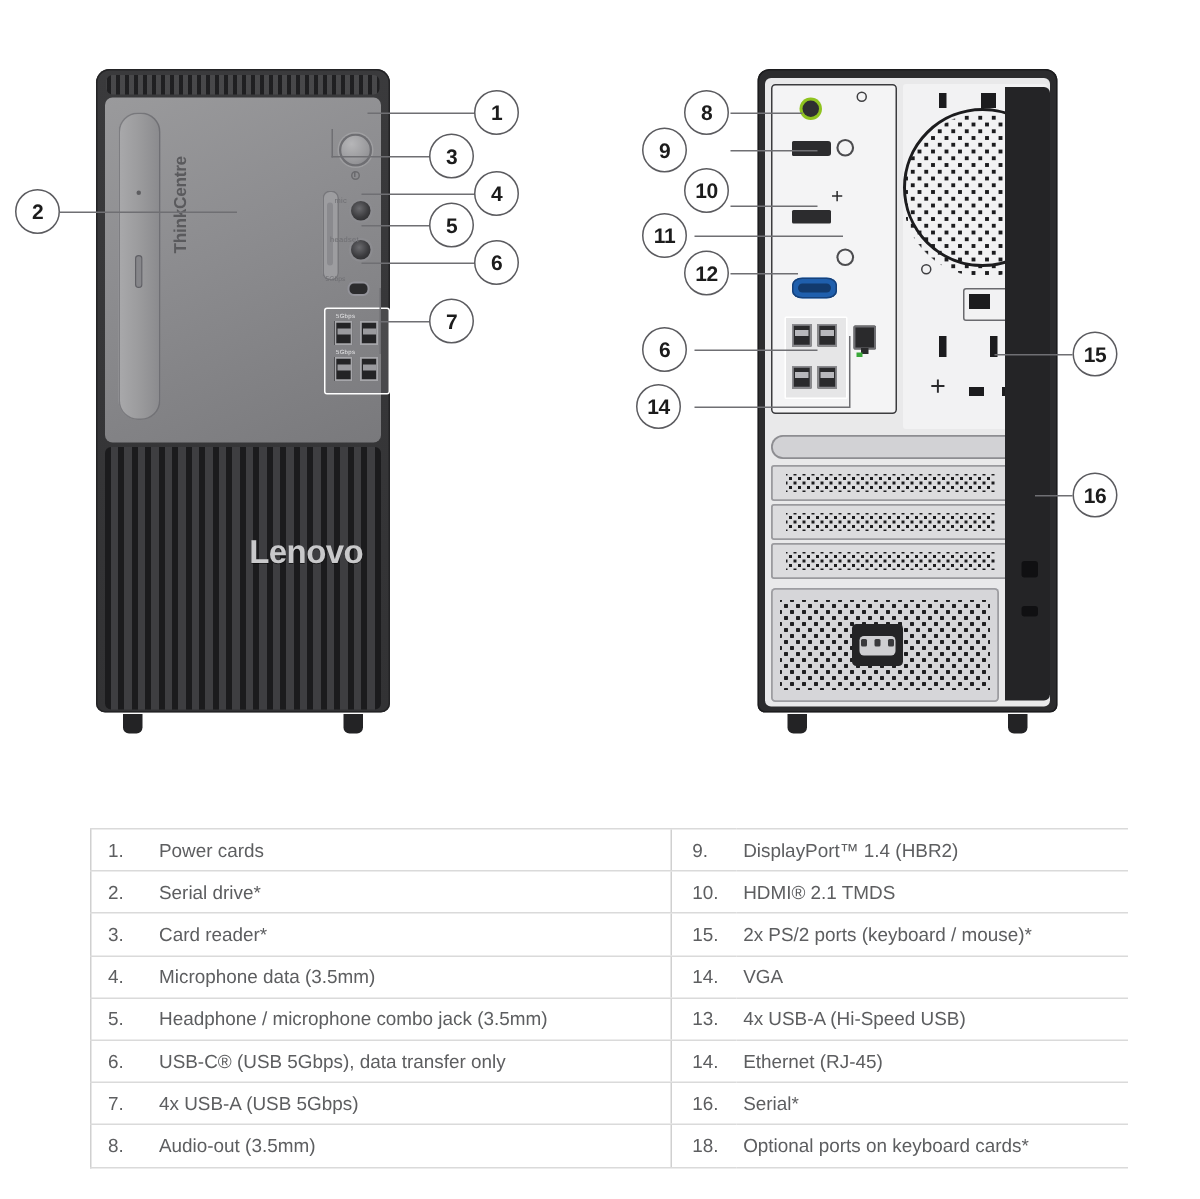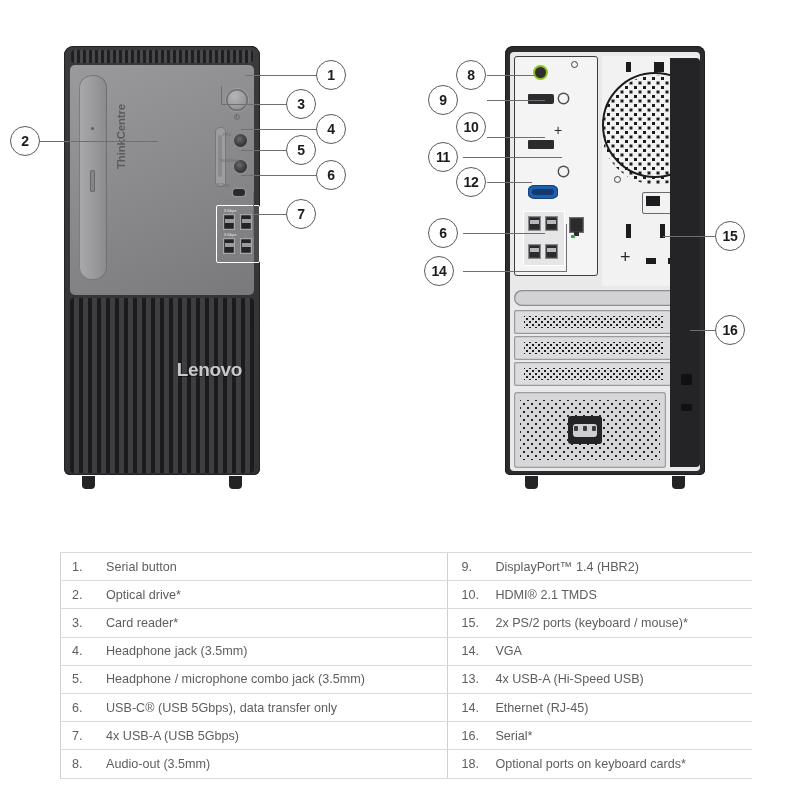--- a/index.html
+++ b/index.html
@@ -272,21 +272,21 @@
     left: 6px; top: 252px; right: 6px; bottom: 2px;
     border-radius: 4px;
     background:
       repeating-linear-gradient(90deg,
         #1b1b1d 0px, #1b1b1d 4px,
         #3e3e41 4px, #3e3e41 9px);
   }
   .lenovo-mark {
     position: absolute;
     right: 12px; bottom: 92px;
-    font-size: 19px;
+    font-size: 22px;
     font-weight: 600;
     letter-spacing: -.4px;
     color: #c9c9cb;
     text-shadow: 0 1px 0 rgba(0,0,0,.5);
   }
   .foot {
     position: absolute;
     bottom: 0;
     width: 13px; height: 13px;
     background: #232325;
@@ -762,39 +762,39 @@
     <div class="callout" style="left:428px; top:218px;">6</div>
     <div class="callout" style="left:424px; top:256px;">14</div>
     <div class="callout" style="left:715px; top:221px;">15</div>
     <div class="callout" style="left:715px; top:315px;">16</div>
   </div>
 
   <table id="legend-table">
     <tbody>
       <tr>
         <td class="num">1.</td>
-        <td class="txt">Serial button</td>
+        <td class="txt">Power cards</td>
         <td class="num right-col">9.</td>
         <td class="txt">DisplayPort™ 1.4 (HBR2)</td>
       </tr>
       <tr>
         <td class="num">2.</td>
-        <td class="txt">Optical drive*</td>
+        <td class="txt">Serial drive*</td>
         <td class="num right-col">10.</td>
         <td class="txt">HDMI® 2.1 TMDS</td>
       </tr>
       <tr>
         <td class="num">3.</td>
         <td class="txt">Card reader*</td>
         <td class="num right-col">15.</td>
         <td class="txt">2x PS/2 ports (keyboard / mouse)*</td>
       </tr>
       <tr>
         <td class="num">4.</td>
-        <td class="txt">Headphone jack (3.5mm)</td>
+        <td class="txt">Microphone data (3.5mm)</td>
         <td class="num right-col">14.</td>
         <td class="txt">VGA</td>
       </tr>
       <tr>
         <td class="num">5.</td>
         <td class="txt">Headphone / microphone combo jack (3.5mm)</td>
         <td class="num right-col">13.</td>
         <td class="txt">4x USB-A (Hi-Speed USB)</td>
       </tr>
       <tr>

